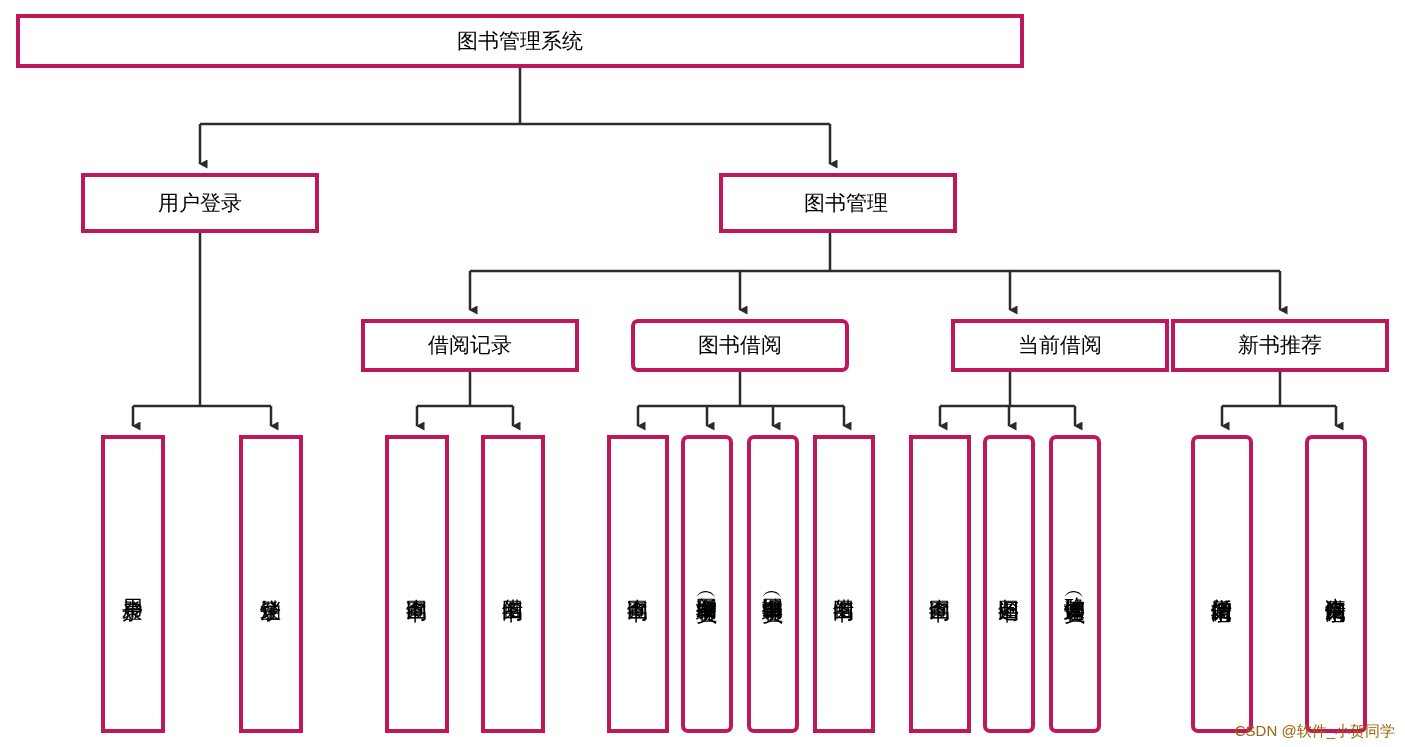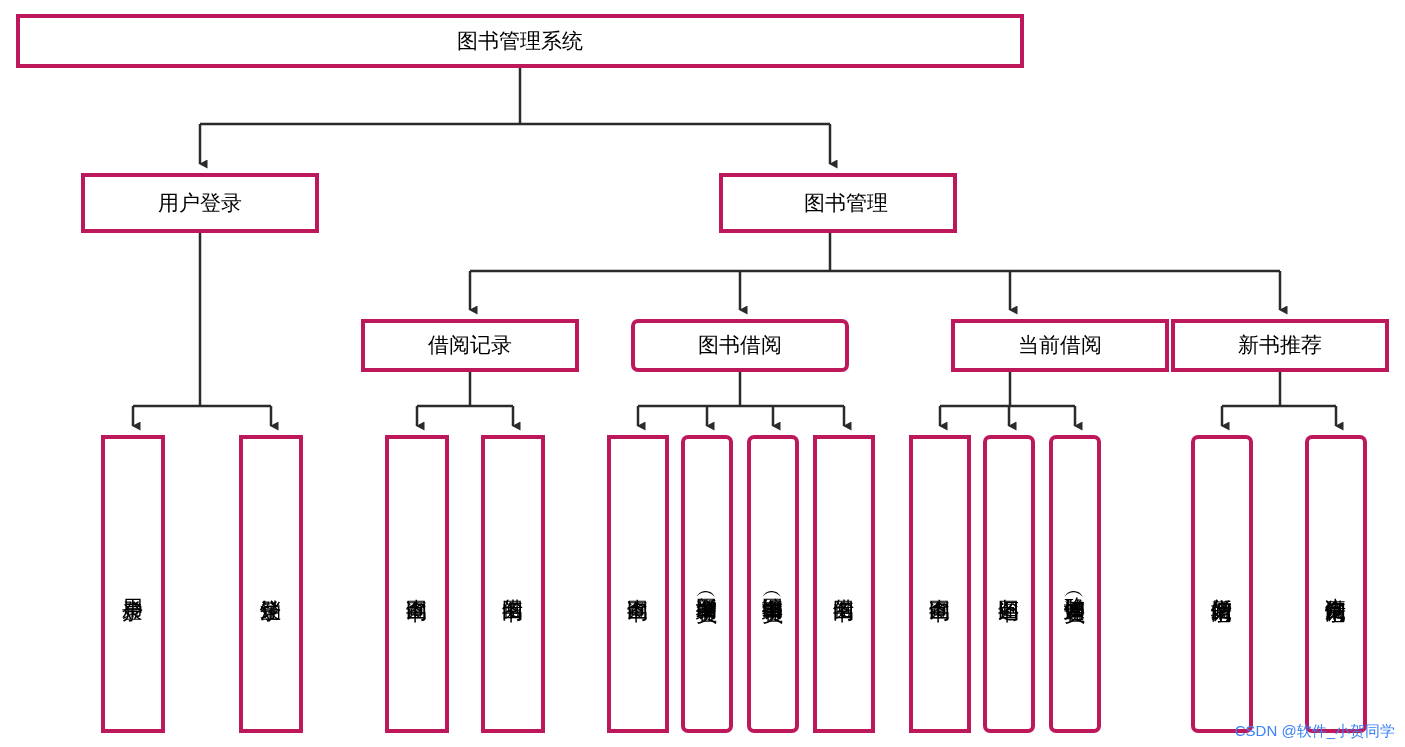--- a/index.html
+++ b/index.html
@@ -48,21 +48,21 @@
     top: 0;
     width: 1405px;
     height: 747px;
     pointer-events: none;
   }
   .watermark {
     position: absolute;
     right: 10px;
     bottom: 6px;
     font-size: 15px;
-    color: #3b82f6;
+    color: #a16207;
     white-space: nowrap;
   }
 </style>
 </head>
 <body>
 
 <div id="canvas">
   <svg class="wires" xmlns="http://www.w3.org/2000/svg">
     <defs>
       <marker id="arrow" markerWidth="9" markerHeight="9" refX="4.5" refY="7.5" orient="auto" markerUnits="userSpaceOnUse">

